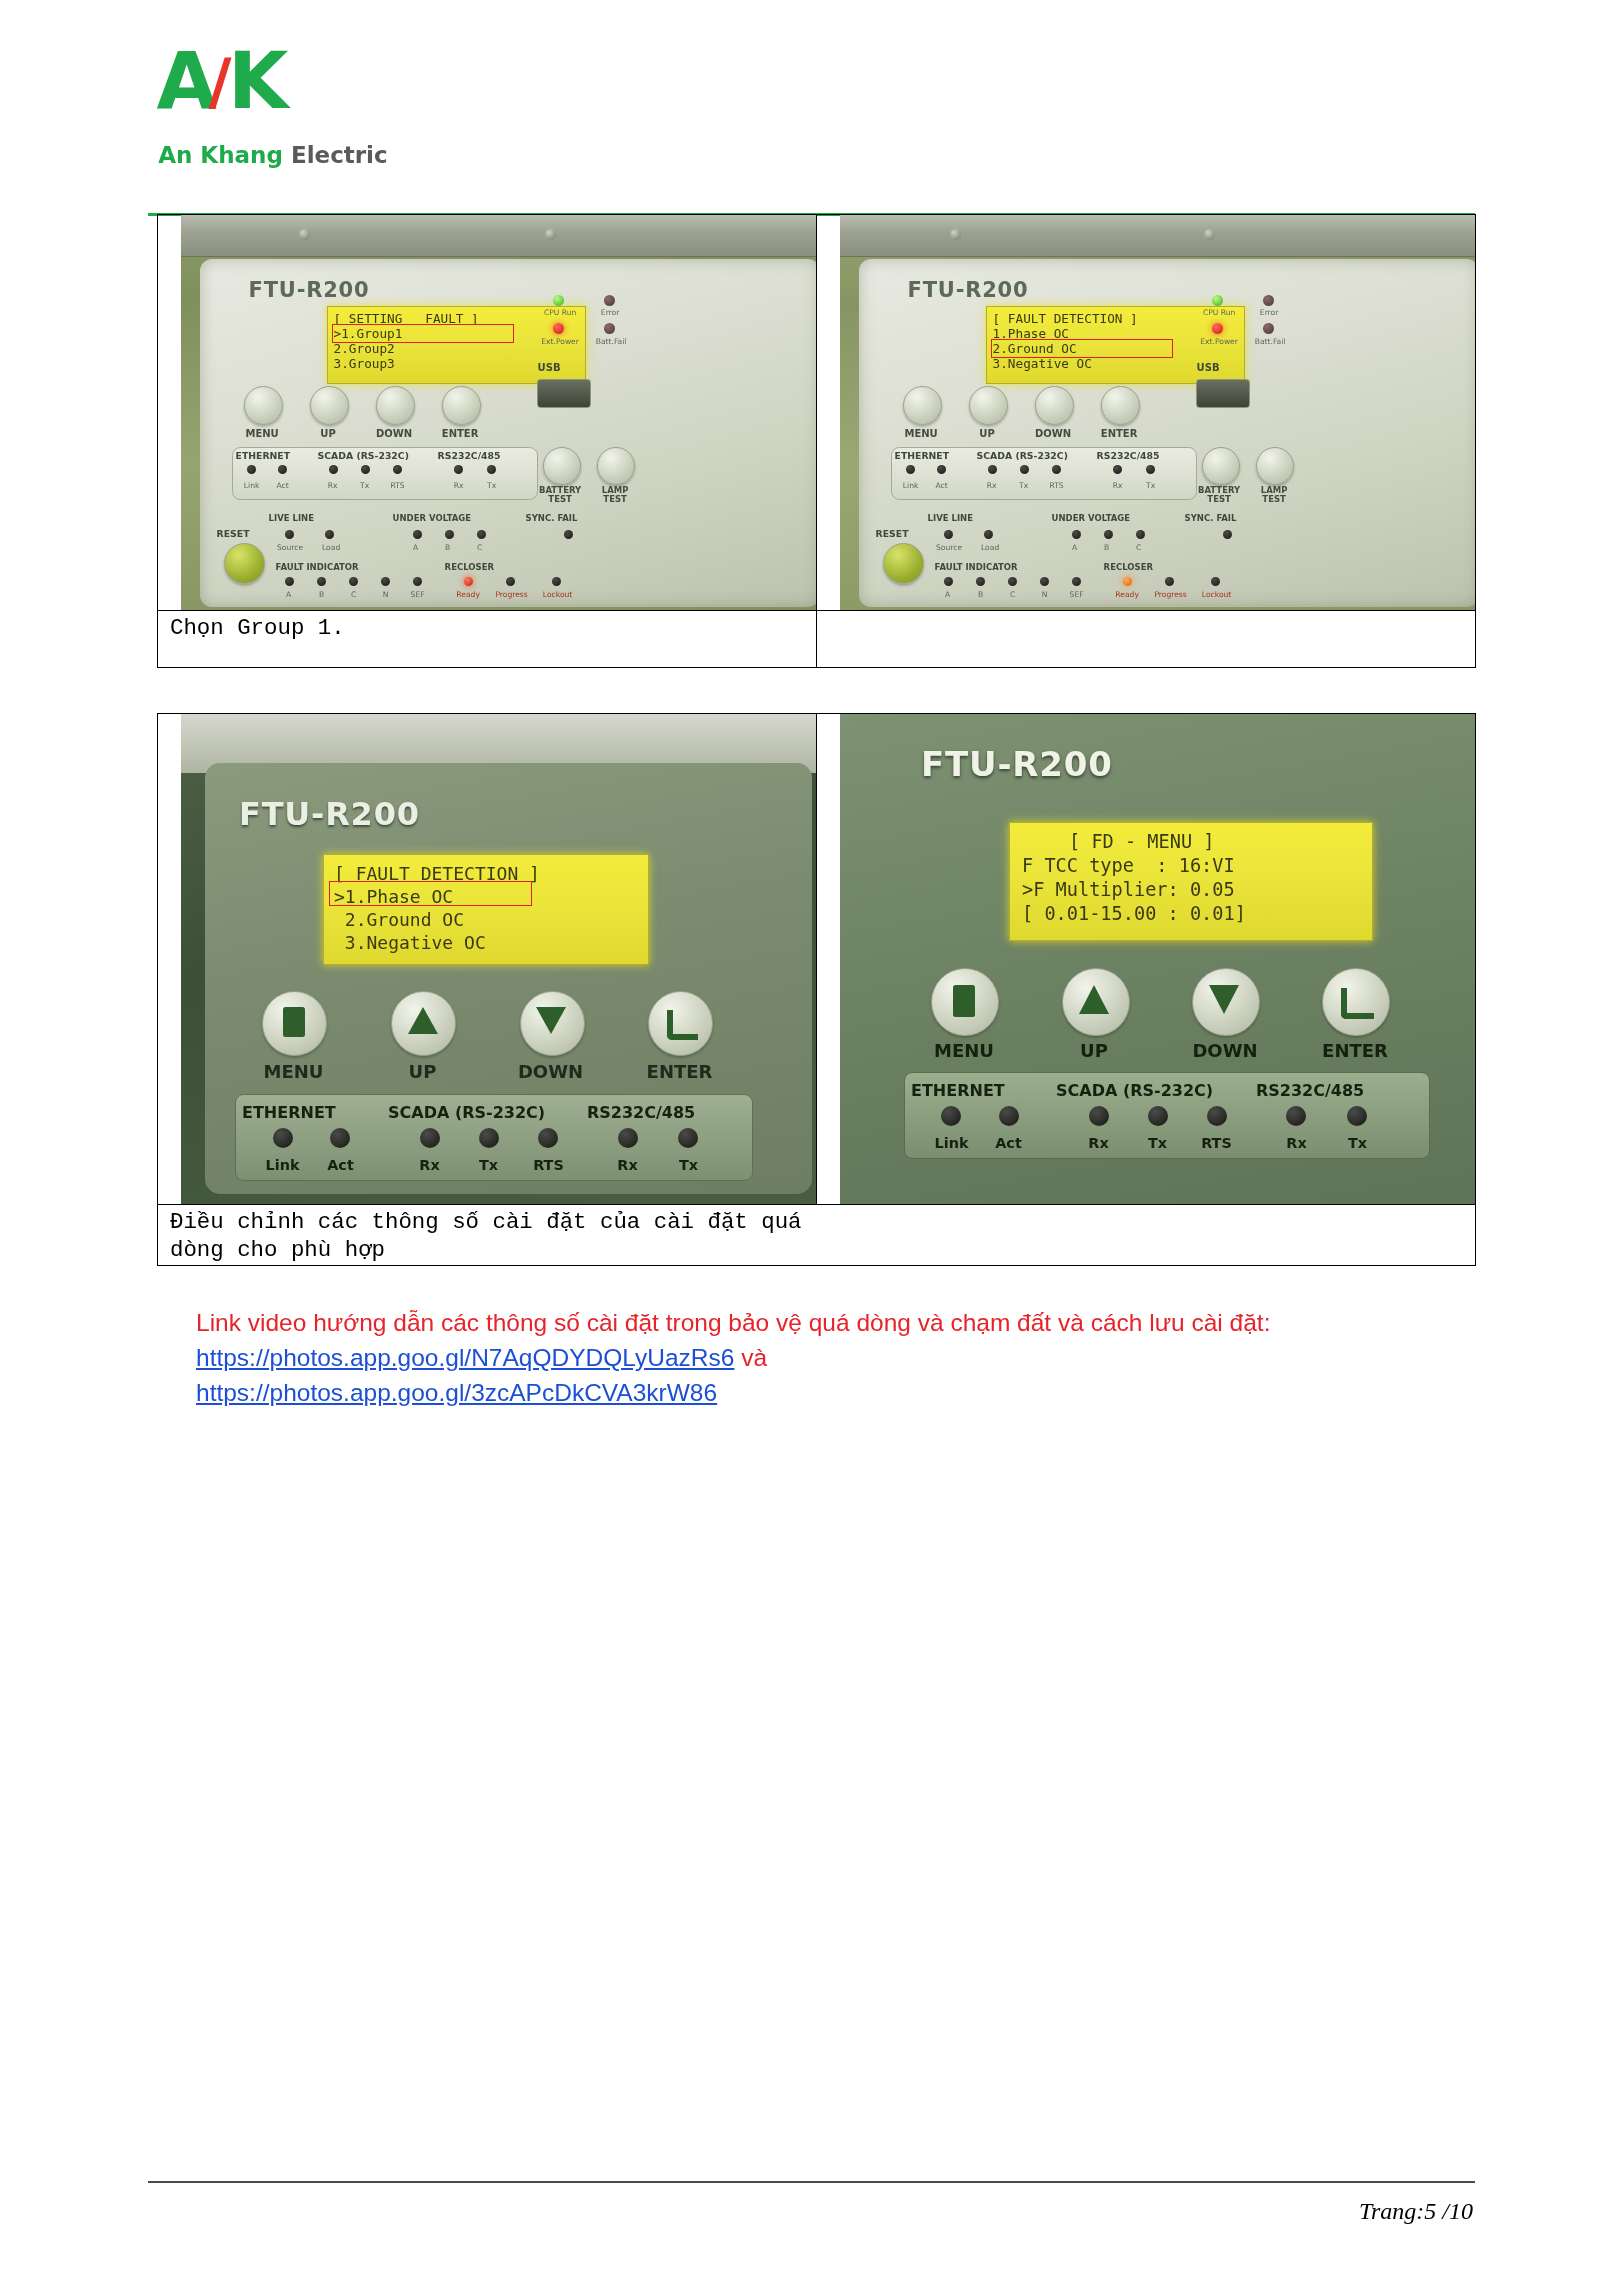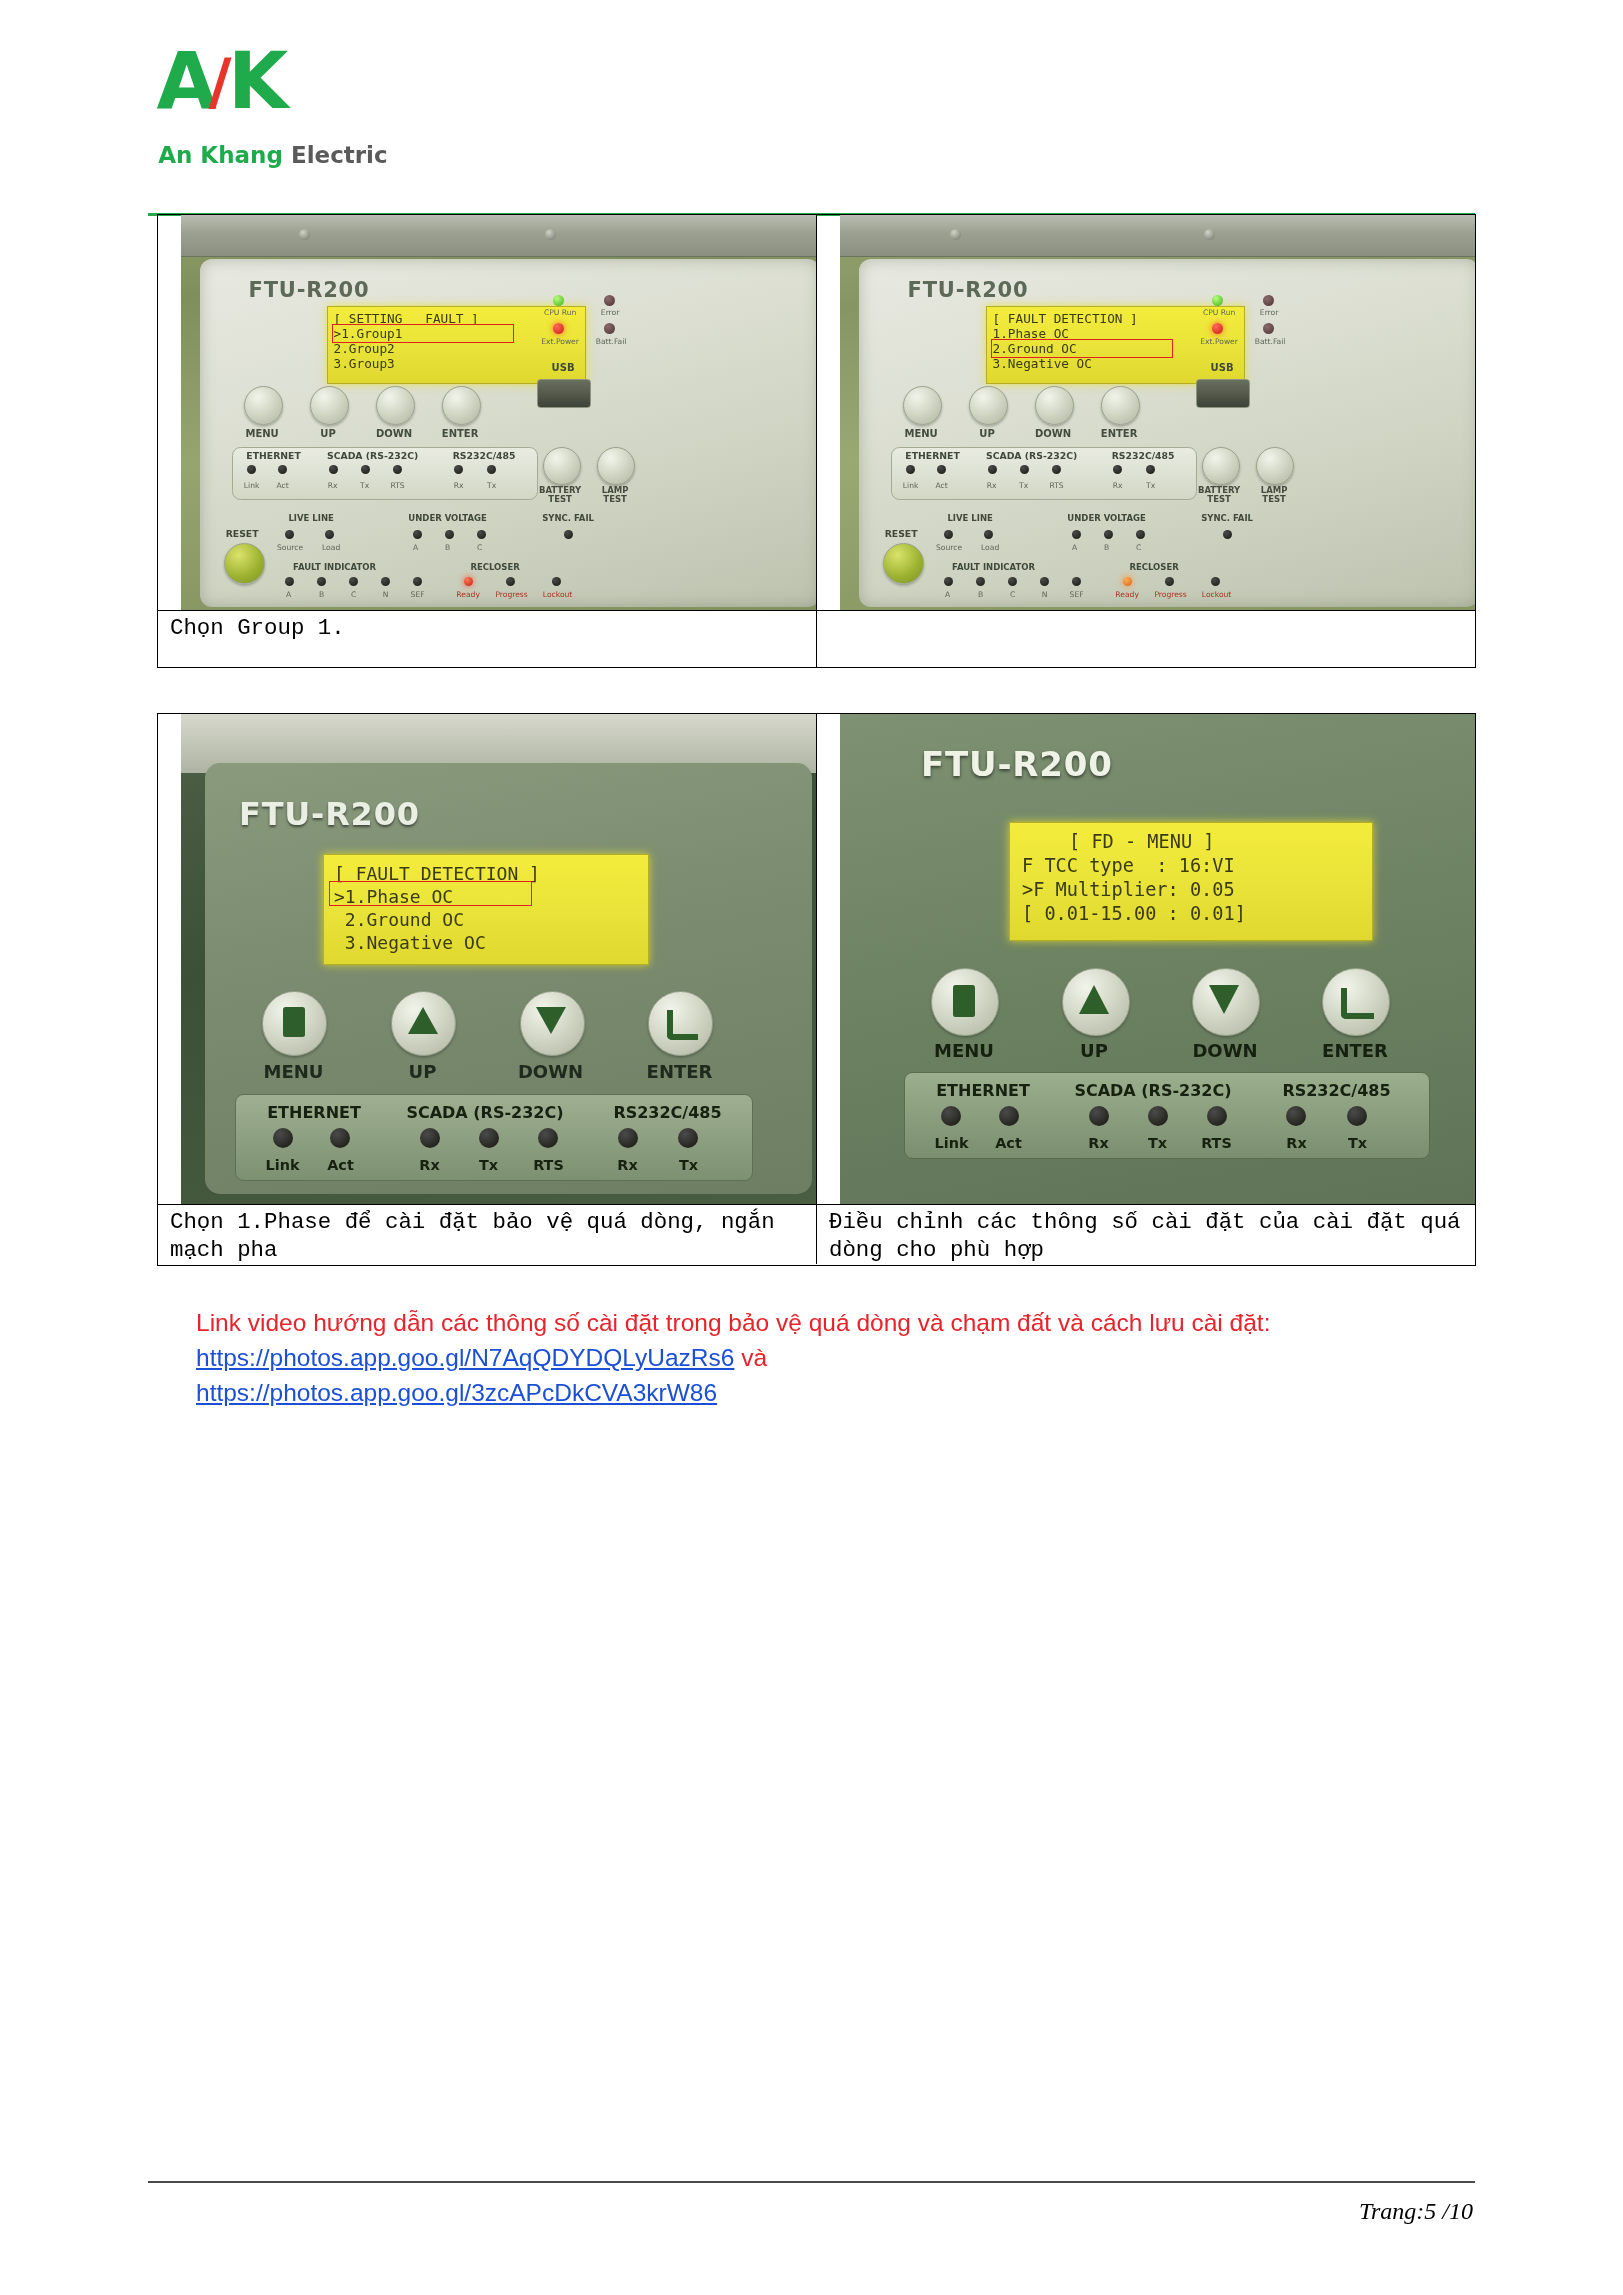--- a/index.html
+++ b/index.html
@@ -199,21 +199,21 @@
     position: absolute;
     background: linear-gradient(180deg, #e9ebe1, #d2d7c5);
     border: 1.3px solid #a3ab95;
     border-radius: 8.5px;
   }
   .sec-lbl {
     position: absolute;
     font-family: "DejaVu Sans", sans-serif;
     font-weight: bold;
     color: #3f4839;
-    text-align: center;
+    text-align: left;
   }
   .dot {
     position: absolute;
     border-radius: 50%;
     background: radial-gradient(circle at 35% 30%, #4a4a4a, #17170f);
   }
   .usb {
     position: absolute;
     background: linear-gradient(180deg, #6a7060, #3e4338);
     border-radius: 3.4px;
@@ -586,21 +586,20 @@
             <div class="led-lbl" style="left:294px;top:421px;width:47px;font-size:14.4px;color:#17210f;font-weight:bold;">Tx</div>
             <div class="led-lbl" style="left:353px;top:421px;width:47px;font-size:14.4px;color:#17210f;font-weight:bold;">RTS</div>
             <div class="led-lbl" style="left:433px;top:421px;width:47px;font-size:14.4px;color:#17210f;font-weight:bold;">Rx</div>
             <div class="led-lbl" style="left:494px;top:421px;width:47px;font-size:14.4px;color:#17210f;font-weight:bold;">Tx</div>
           </div>
         </div>
       </div>
     </div>
 
     <div class="cap-row">
-      <div class="cap left" style="width:659px;height:59px;">Chọn 1.Phase để cài đặt bảo vệ quá dòng, ngắn mạch pha</div>
       <div class="cap" style="width:658px;height:59px;">Điều chỉnh các thông số cài đặt của cài đặt quá dòng cho phù hợp</div>
     </div>
   </div>
 
   <div class="link-para">
     <span>Link video hướng dẫn các thông số cài đặt trong bảo vệ quá dòng và chạm đất và cách lưu cài đặt: </span><a href="#">https://photos.app.goo.gl/N7AqQDYDQLyUazRs6</a><span> và</span><br>
     <a href="#">https://photos.app.goo.gl/3zcAPcDkCVA3krW86</a>
   </div>
 
   <div class="footer-rule"></div>

